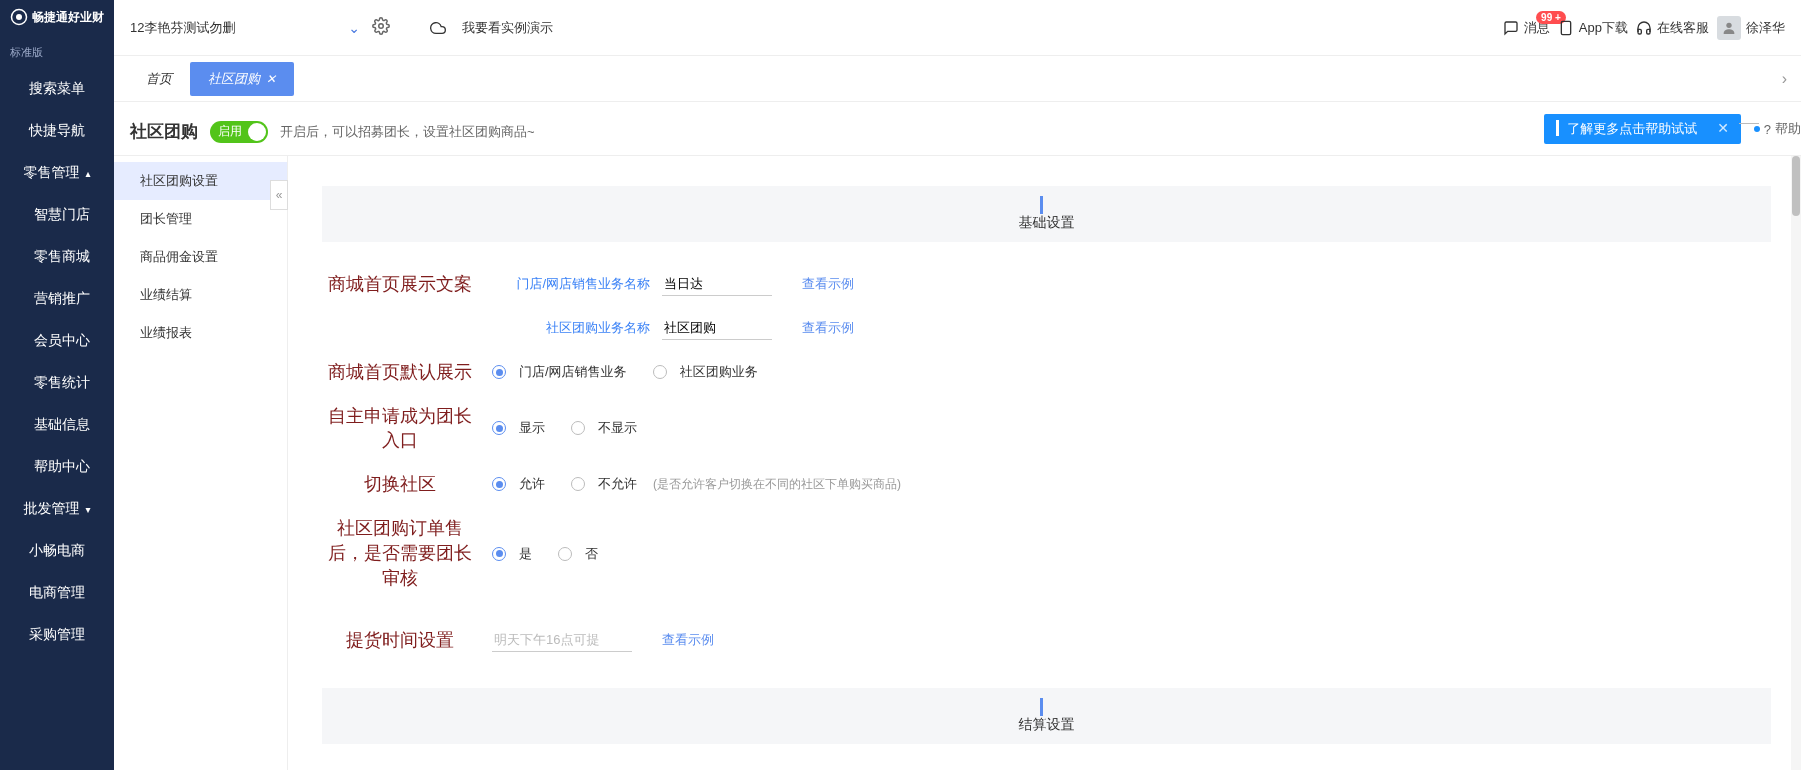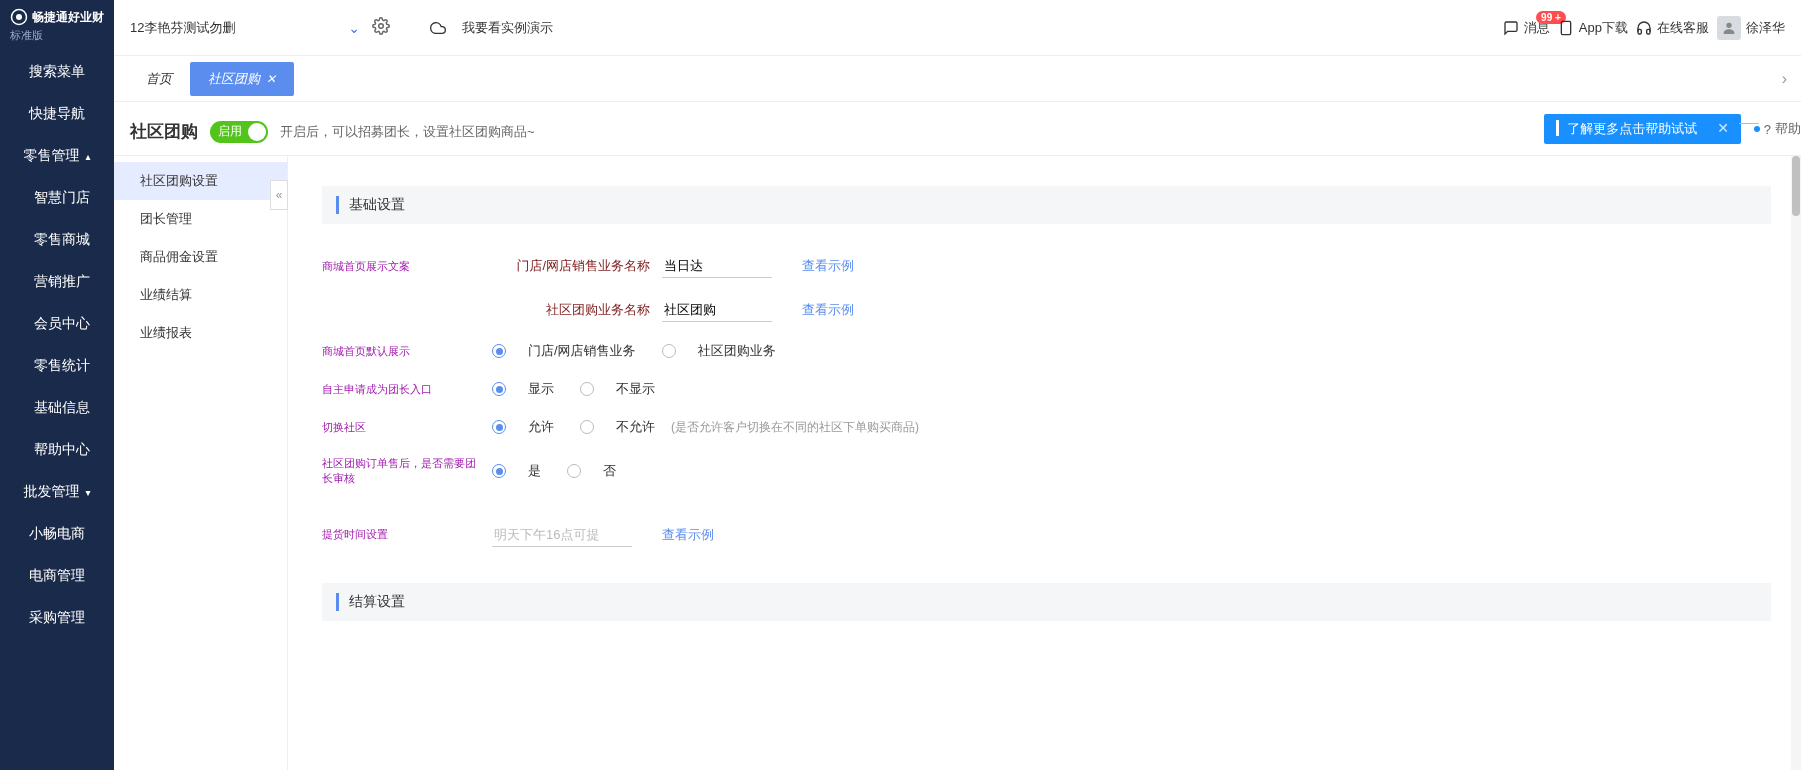--- a/index.html
+++ b/index.html
@@ -3,21 +3,21 @@
 <meta charset="utf-8">
 <style>
 * { margin: 0; padding: 0; box-sizing: border-box; }
 body { font-family: "Microsoft YaHei", Arial, sans-serif; font-size: 13px; color: #333; background: #fff; overflow: hidden; }
 .app { display: flex; height: 770px; width: 1801px; }
 .sidebar { width: 114px; background: #1a2a4a; color: #fff; display: flex; flex-direction: column; }
 .logo-area { padding: 8px 10px; display: flex; flex-direction: column; align-items: flex-start; }
 .logo-row { display: flex; align-items: center; gap: 4px; }
 .logo-icon { width: 18px; height: 18px; }
 .logo-text { font-size: 12px; font-weight: bold; }
-.edition { font-size: 11px; color: #9aa8c7; margin-top: 2px; }
+.edition { font-size: 11px; color: #9aa8c7; margin-top: 19px; }
 .nav-item { padding: 12px 10px; font-size: 14px; cursor: pointer; display: flex; align-items: center; justify-content: center; gap: 6px; }
 .nav-item.indent { padding-left: 20px; }
 .caret { font-size: 10px; }
 .main { flex: 1; display: flex; flex-direction: column; overflow: hidden; }
 .topbar { height: 56px; display: flex; align-items: center; padding: 0 16px; border-bottom: 1px solid #eee; }
 .dropdown { width: 230px; display: flex; align-items: center; justify-content: space-between; color: #333; cursor: pointer; }
 .dropdown-text { flex: 1; }
 .dropdown-caret { color: #4a7ae0; font-size: 14px; margin-left: 8px; }
 .gear { margin-left: 12px; color: #666; cursor: pointer; }
 .demo-link { margin-left: 40px; display: flex; align-items: center; gap: 16px; color: #333; cursor: pointer; }
@@ -43,31 +43,31 @@
 .help-link { position: absolute; right: 0; top: 18px; display: flex; align-items: center; gap: 4px; color: #666; cursor: pointer; }
 .help-link-dot { width: 6px; height: 6px; background: #1890ff; border-radius: 50%; }
 .help-connector { position: absolute; right: 42px; top: 21px; width: 20px; height: 1px; background: #bbb; }
 .body-row { flex: 1; display: flex; border-top: 1px solid #eee; overflow: hidden; }
 .submenu { width: 174px; border-right: 1px solid #eee; position: relative; padding-top: 6px; }
 .submenu-item { padding: 10px 26px; cursor: pointer; font-size: 13px; }
 .submenu-item.active { background: #e6ecff; color: #333; }
 .collapse-btn { position: absolute; right: -1px; top: 24px; width: 18px; height: 30px; border: 1px solid #ddd; background: #fff; display: flex; align-items: center; justify-content: center; cursor: pointer; color: #999; font-size: 12px; }
 .settings-area { flex: 1; padding: 30px 30px 30px 34px; overflow-y: auto; position: relative; }
 .section { margin-bottom: 36px; }
-.section-header { display: flex; align-items: center; background: #f5f6f8; padding: 10px 14px; margin-bottom: 30px; }
+.section-header { display: flex; align-items: center; background: #f5f6f8; padding: 10px 14px; margin-bottom: 30px; flex-direction: column; }
 .section-bar { width: 3px; height: 18px; background: #5b8def; margin-right: 10px; }
 .section-title { font-size: 14px; }
 .form-row { display: flex; align-items: center; margin-bottom: 20px; }
-.form-label { width: 170px; text-align: left; padding-right: 14px; color: #a21caf; font-size: 11px; }
-.sub-label { width: 170px; text-align: right; padding-right: 12px; color: #7f1d1d; font-size: 13px; }
+.form-label { width: 170px; text-align: center; padding-right: 14px; color: #7f1d1d; font-size: 18px; }
+.sub-label { width: 170px; text-align: right; padding-right: 12px; color: #3b82f6; font-size: 13px; }
 .text-input { width: 110px; border: none; border-bottom: 1px solid #ccc; padding: 4px 2px; font-size: 13px; outline: none; }
 .text-input::placeholder { color: #bbb; }
 .link-btn { color: #5b8def; margin-left: 30px; cursor: pointer; font-size: 13px; }
 .radio-group { display: flex; align-items: center; gap: 26px; }
-.radio-item { display: flex; align-items: center; gap: 22px; cursor: pointer; }
+.radio-item { display: flex; align-items: center; gap: 13px; cursor: pointer; }
 .radio { width: 14px; height: 14px; border: 1px solid #bbb; border-radius: 50%; display: flex; align-items: center; justify-content: center; }
 .radio.checked { border-color: #5b8def; }
 .radio.checked::after { content: ""; width: 7px; height: 7px; background: #5b8def; border-radius: 50%; }
 .hint-text { color: #999; font-size: 12px; margin-left: 16px; }
 .form-row.multiline .form-label { line-height: 1.4; }
 .scroll-track { position: absolute; right: 0; top: 0; bottom: 0; width: 10px; background: #f5f5f5; }
 .scroll-thumb { position: absolute; right: 1px; top: 0; width: 8px; height: 60px; background: #c0c0c0; border-radius: 4px; }
 </style>
 </head>
 <body>

